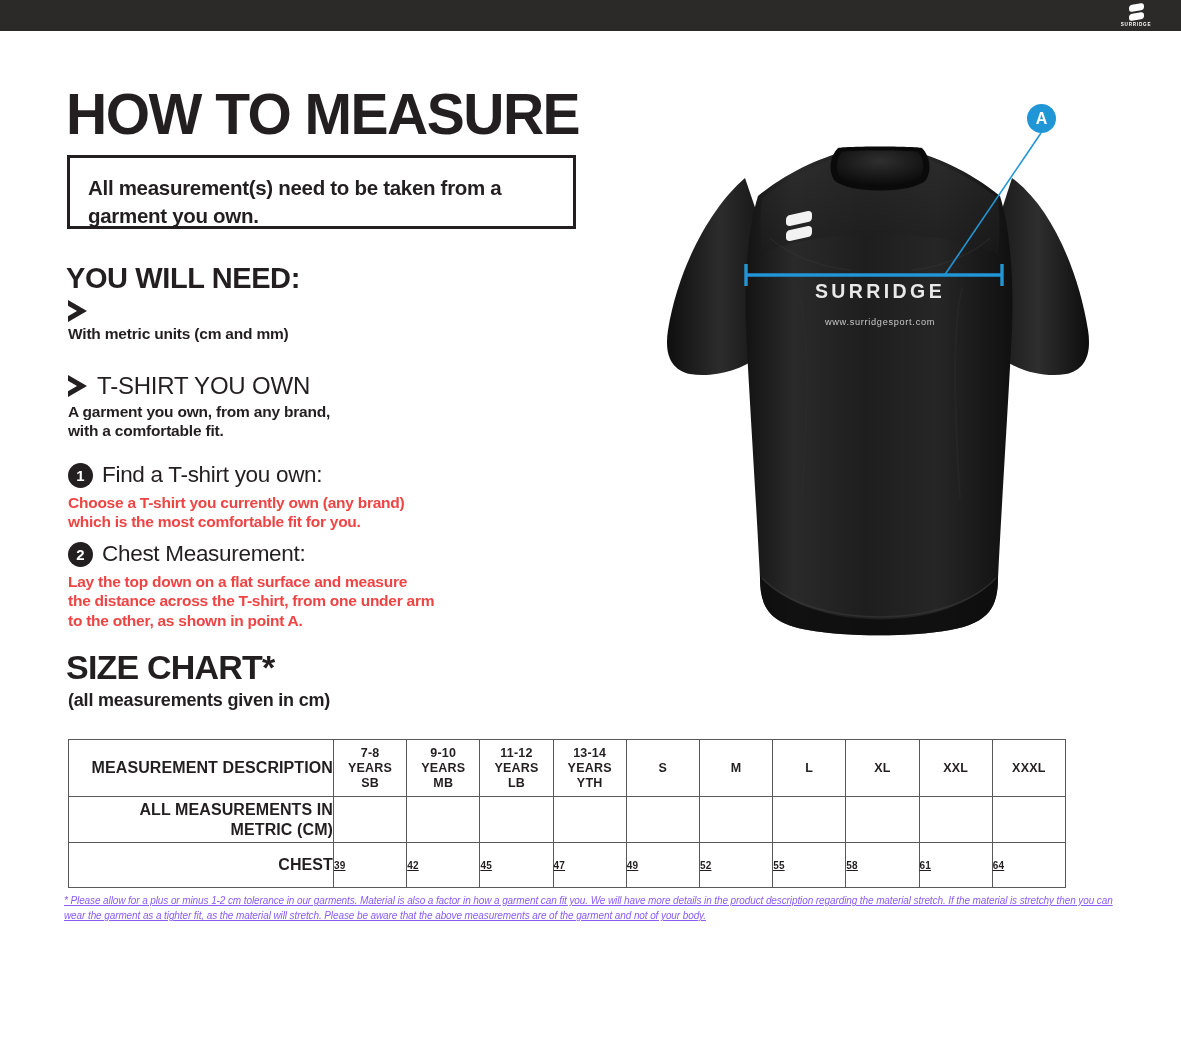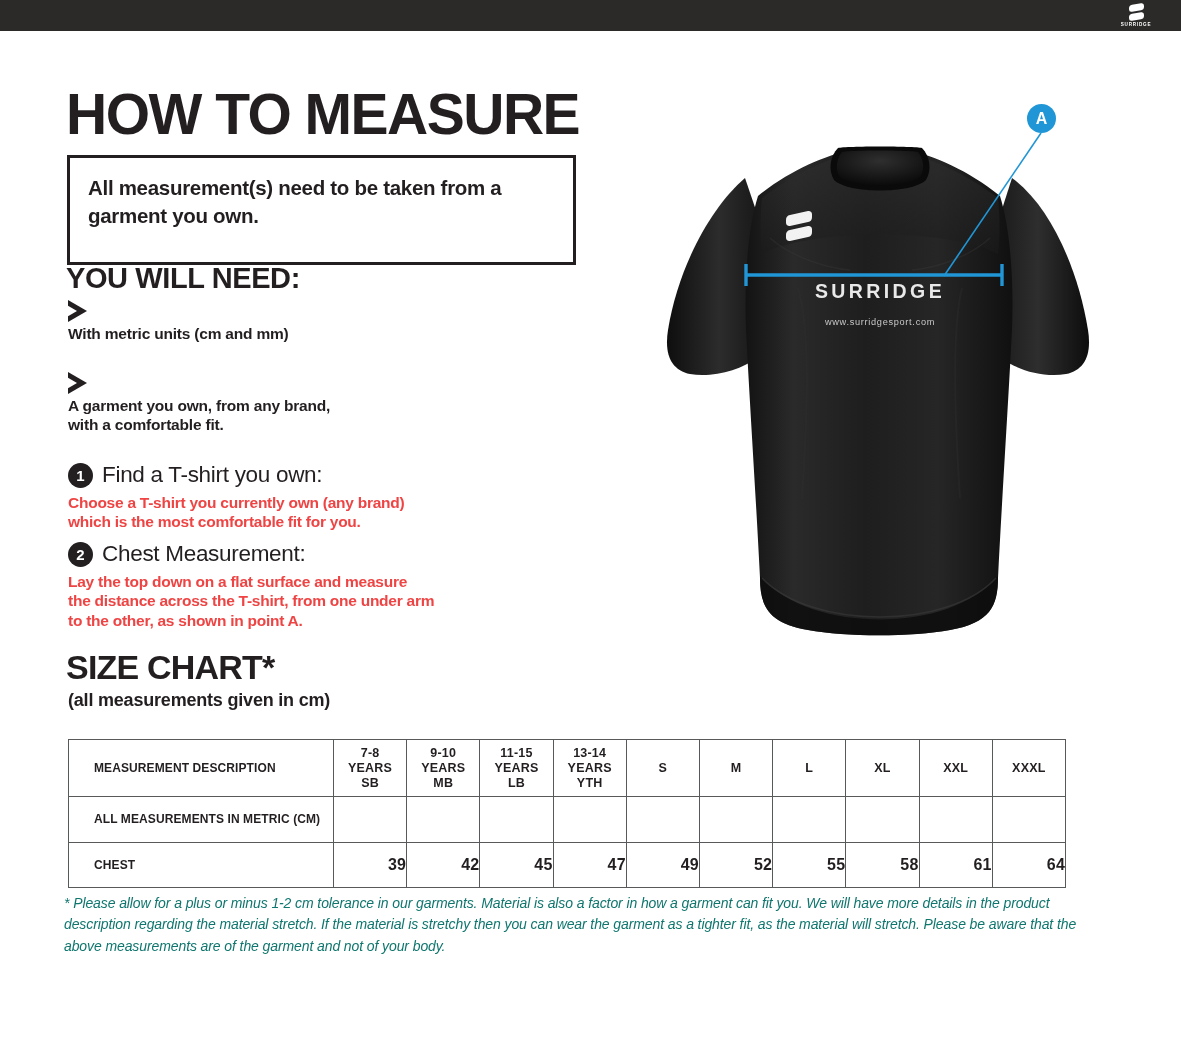--- a/index.html
+++ b/index.html
@@ -68,21 +68,21 @@
     letter-spacing: -1.5px;
     color: #231f20;
     line-height: 1;
     margin-top: 29px;
   }
 
   
   .notice-box {
     position: absolute;
     left: 67px; top: 155px;
-    width: 509px; height: 110px;
+    width: 509px; height: 74px;
     border: 3px solid #231f20;
     padding: 16px 18px 0 18px;
   }
   .notice-text {
     font-size: 20.5px;
     font-weight: bold;
     line-height: 1.35;
     letter-spacing: -0.3px;
     color: #231f20;
   }
@@ -199,52 +199,54 @@
     table-layout: fixed;
   }
   .size-table th, .size-table td {
     border: 1.3px solid #58595b;
     color: #231f20;
     font-weight: bold;
   }
   .size-table th.desc-col,
   .size-table td.desc-col {
     width: 265px;
-    text-align: left;
-    padding-left: 25px;
-    font-size: 12px;
+    text-align: right;
+    padding-left: 12px;
+    font-size: 16px;
     letter-spacing: 0.1px;
   }
   .size-table th.sz {
     font-size: 12.5px;
     text-align: center;
     line-height: 1.18;
     padding: 6px 2px;
     letter-spacing: 0.2px;
   }
   .size-table td.val {
-    font-size: 16px;
-    text-align: right;
+    font-size: 10px;
+    text-align: left;
     letter-spacing: 0.2px;
+    text-decoration: underline;
   }
   tr.head-row { height: 52px; }
   tr.metric-row { height: 46px; }
   tr.metric-row td.desc-col { vertical-align: middle; line-height: 1.25; }
   tr.chest-row { height: 45px; }
 
   
   .footnote {
     position: absolute;
     left: 64px; top: 893px;
     width: 1050px;
-    font-size: 14px;
+    font-size: 10px;
     font-style: italic;
     line-height: 1.52;
-    color: #0f766e;
+    color: #8b5cf6;
     letter-spacing: -0.1px;
+    text-decoration: underline;
   }
 
   
   .shirt-wrap {
     position: absolute;
     left: 650px; top: 78px;
     width: 460px; height: 570px;
   }
   .shirt-svg { display: block; }
 
@@ -329,20 +331,21 @@
   <div class="need-item i0">
     <div class="need-head">
       <span class="tri"></span>
     </div>
     <div class="need-sub">With metric units (cm and mm)</div>
   </div>
 
   <div class="need-item i1">
     <div class="need-head">
       <span class="tri"></span>
+      <span class="need-head-label">T-SHIRT YOU OWN</span>
     </div>
     <div class="need-sub" style="white-space:pre-line">A garment you own, from any brand,
 with a comfortable fit.</div>
   </div>
 
   <div class="step s0">
     <div class="step-head">
       <span class="step-num">1</span>
       <span class="step-title">Find a T-shirt you own:</span>
     </div>
@@ -458,21 +461,21 @@
   <table class="size-table">
     <thead>
       <tr class="head-row">
         <th class="desc-col">MEASUREMENT DESCRIPTION</th>
         <th class="sz" style="white-space:pre-line">7-8
 YEARS
 SB</th>
         <th class="sz" style="white-space:pre-line">9-10
 YEARS
 MB</th>
-        <th class="sz" style="white-space:pre-line">11-15
+        <th class="sz" style="white-space:pre-line">11-12
 YEARS
 LB</th>
         <th class="sz" style="white-space:pre-line">13-14
 YEARS
 YTH</th>
         <th class="sz" style="white-space:pre-line">S</th>
         <th class="sz" style="white-space:pre-line">M</th>
         <th class="sz" style="white-space:pre-line">L</th>
         <th class="sz" style="white-space:pre-line">XL</th>
         <th class="sz" style="white-space:pre-line">XXL</th>

